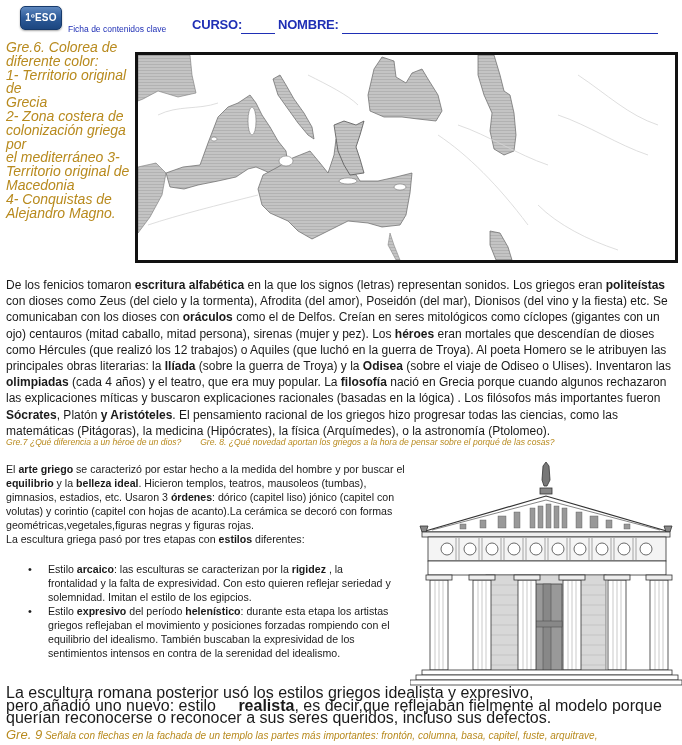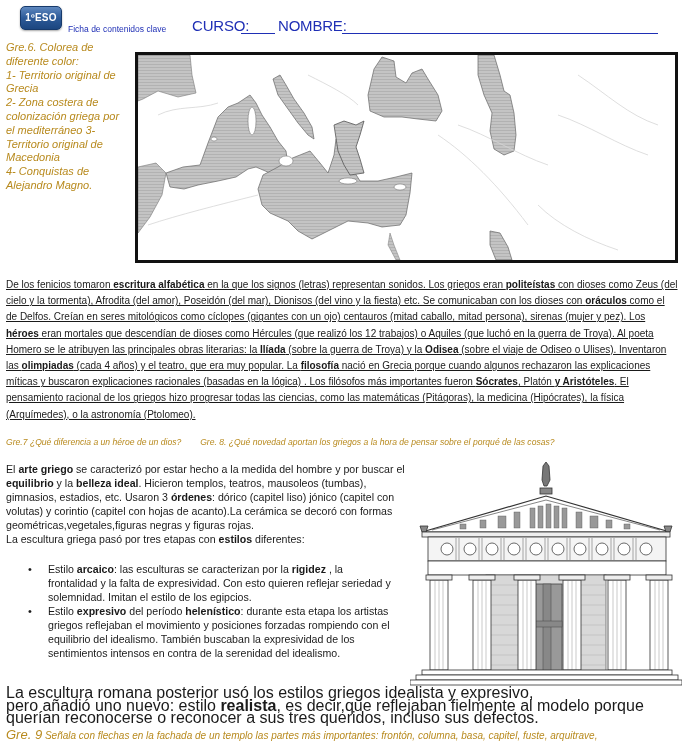--- a/index.html
+++ b/index.html
@@ -15,63 +15,63 @@
       border: 1px solid #173a6b;
       box-shadow: 0 1px 2px rgba(0,0,0,0.35);
       color: #ffffff; font-family: "Liberation Sans", sans-serif; font-weight: bold;
       font-size: 10px; line-height: 22px; text-align: center; letter-spacing: 0.2px;
     }
     .header-small {
       position: absolute; left: 60px; top: 24px; font-size: 8.5px; font-weight: normal;
       color: #1f2fb5; white-space: nowrap; font-family: "Liberation Sans", sans-serif;
     }
     .header-big {
-      position: absolute; top: 17px; font-size: 15px; font-weight: normal; color: #1f2fb5;
+      position: absolute; top: 17px; font-size: 13px; font-weight: bold; color: #1f2fb5;
       white-space: nowrap; font-family: "Liberation Sans", sans-serif; letter-spacing: -0.2px;
     }
     .header-line { position: absolute; height: 1px; background: #1f2fb5; top: 33px; }
 
     
     .gold { color: #b88a1e; font-style: italic; }
     .side-instructions {
       position: absolute; left: 6px; top: 41px; width: 126px;
-      font-size: 11px; line-height: 13.8px;
+      font-size: 14px; line-height: 13.8px;
     }
 
     
     .map-frame {
       position: absolute; left: 135px; top: 52px; width: 543px; height: 211px;
       border: 3px solid #111; background: #ffffff; overflow: hidden;
     }
     .map-frame svg { width: 100%; height: 100%; display: block; }
 
     
     .para1 {
       position: absolute; left: 6px; top: 277px; width: 672px;
-      font-size: 10px; line-height: 16.2px; color: #1a1a1a; text-decoration: underline;
+      font-size: 12px; line-height: 16.2px; color: #1a1a1a;
     }
     .para1 b { font-weight: bold; }
     .questions {
       position: absolute; left: 6px; top: 437px; width: 676px;
       font-size: 8.6px; white-space: nowrap;
     }
 
     
     .art {
       position: absolute; left: 6px; top: 462px; width: 402px;
       font-size: 10.6px; line-height: 14px; color: #1a1a1a;
     }
     .art b { font-weight: bold; }
     .bullets { list-style: none; margin: 16px; padding: 0; }
     .bullets li { position: relative; padding-left: 26px; }
     .bullets li::before {
       content: "\2022"; position: absolute; left: 6px; top: 0; font-size: 11px;
     }
     .art-after { position: absolute; left: 6px; top: 687px; width: 672px; font-size: 16px; line-height: 12.6px; }
-    .art-after b { font-weight: bold; }
+    .art-after b { font-weight: bold; margin-left: 18px; }
     .q9 { position: absolute; left: 6px; top: 727px; white-space: nowrap; font-size: 10px; }
     .q9 .big { font-size: 13px; }
 
     
     .temple { position: absolute; left: 410px; top: 458px; width: 272px; height: 232px; }
     .temple svg { width: 100%; height: 100%; display: block; }
   </style>
 </head>
 <body>
 
@@ -157,21 +157,21 @@
 
 <div class="art">
   <div id="artIntro"><span>El </span><b>arte griego</b><span> se caracterizó por estar hecho a la medida del hombre y por buscar el </span><b>equilibrio</b><span> y la </span><b>belleza ideal</b><span>. Hicieron templos, teatros, mausoleos (tumbas), gimnasios, estadios, etc. Usaron 3 </span><b>órdenes</b><span>: dórico (capitel liso) jónico (capitel con volutas) y corintio (capitel con hojas de acanto).La cerámica se decoró con formas geométricas,vegetales,figuras negras y figuras rojas.</span></div>
   <div id="sculptIntro"><span>La escultura griega pasó por tres etapas con </span><b>estilos</b><span> diferentes:</span></div>
   <ul class="bullets" id="bulletList">
       <li><span>Estilo </span><b>arcaico</b><span>: las esculturas se caracterizan por la </span><b>rigidez</b><span> , la frontalidad y la falta de expresividad. Con esto quieren reflejar seriedad y solemnidad. Imitan el estilo de los egipcios.</span></li>
       <li><span>Estilo </span><b>expresivo</b><span> del período </span><b>helenístico</b><span>: durante esta etapa los artistas griegos reflejaban el movimiento y posiciones forzadas rompiendo con el equilibrio del idealismo. También buscaban la  expresividad de los sentimientos intensos en contra de la serenidad del idealismo.</span></li>
     </ul>
 </div>
 
-<div class="art-after" id="roman"><span>La escultura romana posterior usó los estilos griegos idealista y expresivo,</span><br><span>pero añadió uno nuevo: estilo </span><b>realista</b><span>, es decir,que reflejaban fielmente al modelo porque querían reconocerse o reconocer a sus tres queridos, incluso sus defectos.</span></div>
+<div class="art-after" id="roman"><span>La escultura romana posterior usó los estilos griegos idealista y expresivo,</span><br><span>pero añadió uno nuevo: estilo </span><b>realista</b><span>, es decir,que reflejaban fielmente al modelo porque querían reconocerse o reconocer a sus seres queridos, incluso sus defectos.</span></div>
 
 <div class="q9 gold">
   <span class="big">Gre. 9</span><span> Señala con flechas en la fachada de un templo las partes más importantes: frontón, columna, basa, capitel, fuste, arquitrave,</span>
 </div>
 
 <div class="temple">
   <svg viewBox="0 0 272 232">
     <g stroke="#333" fill="none" stroke-width="0.8">
 
       <path d="M133,8 L136,4 L139,8 L140,22 L137,28 L134,28 L132,22 Z" fill="#777"></path>

